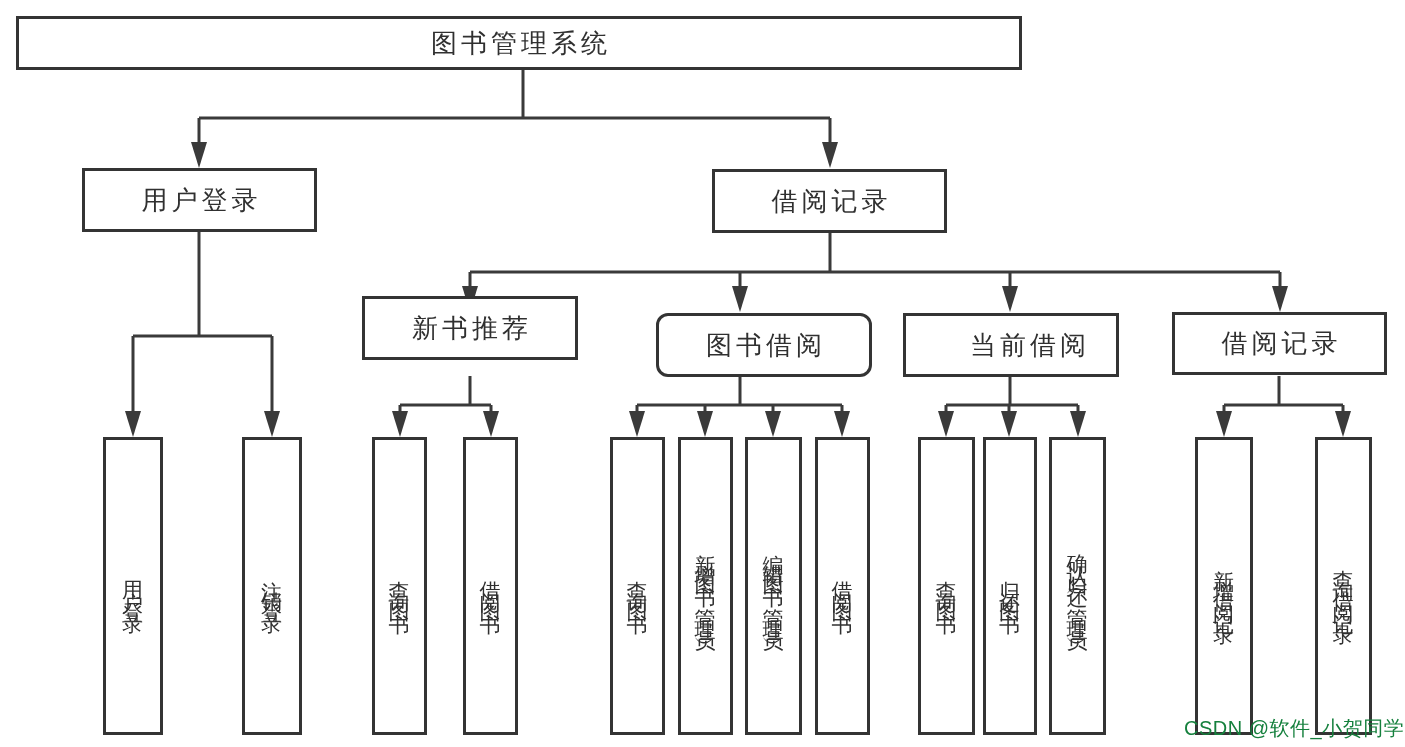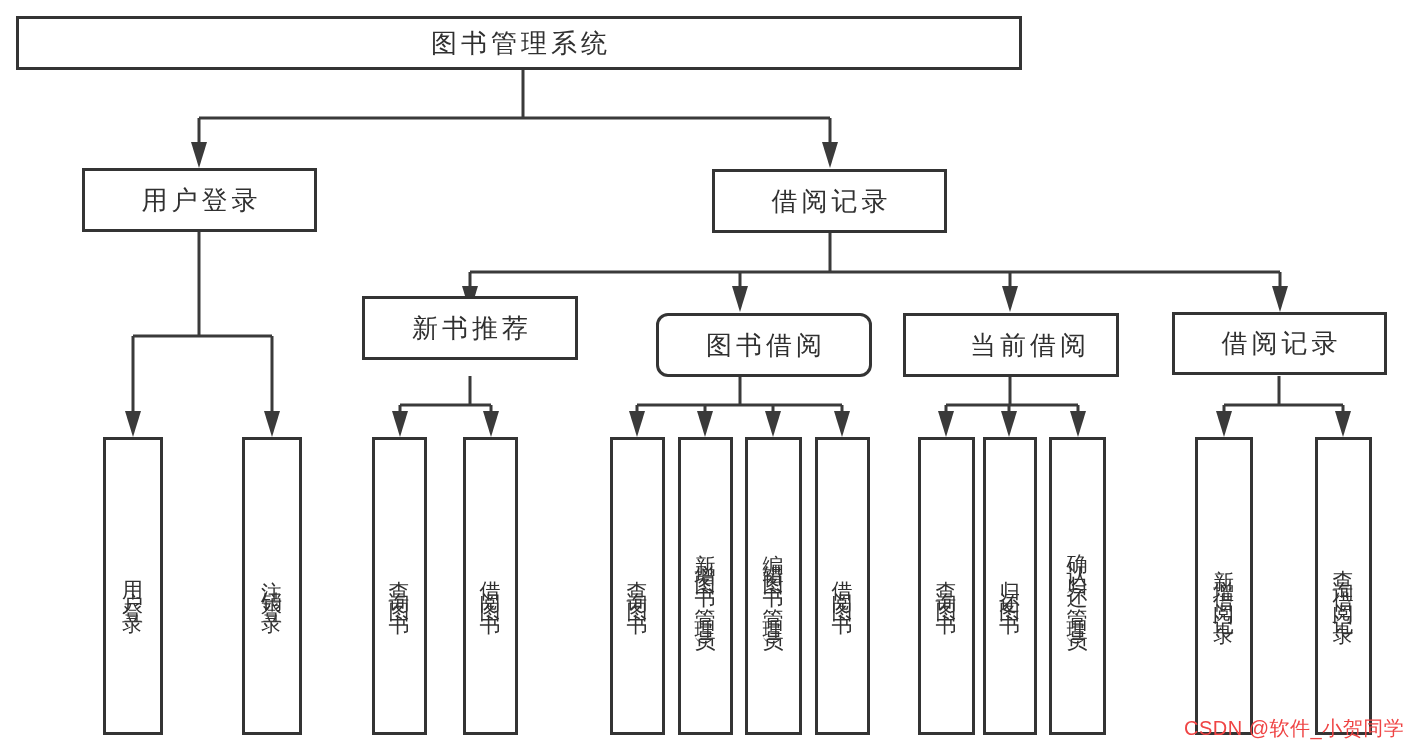--- a/index.html
+++ b/index.html
@@ -32,21 +32,21 @@
     text-orientation:mixed;
     font-size:21px;
     letter-spacing:11px;
     line-height:1;
     color:#303030;
   }
   .watermark{
     position:absolute;
     left:1184px;top:715px;
     font-size:20px;
-    color:#ef4444;
+    color:#15803d;
     letter-spacing:0.5px;
     white-space:nowrap;
     z-index:3;
   }
 </style>
 </head>
 <body>
 
 <div class="stage">
 

